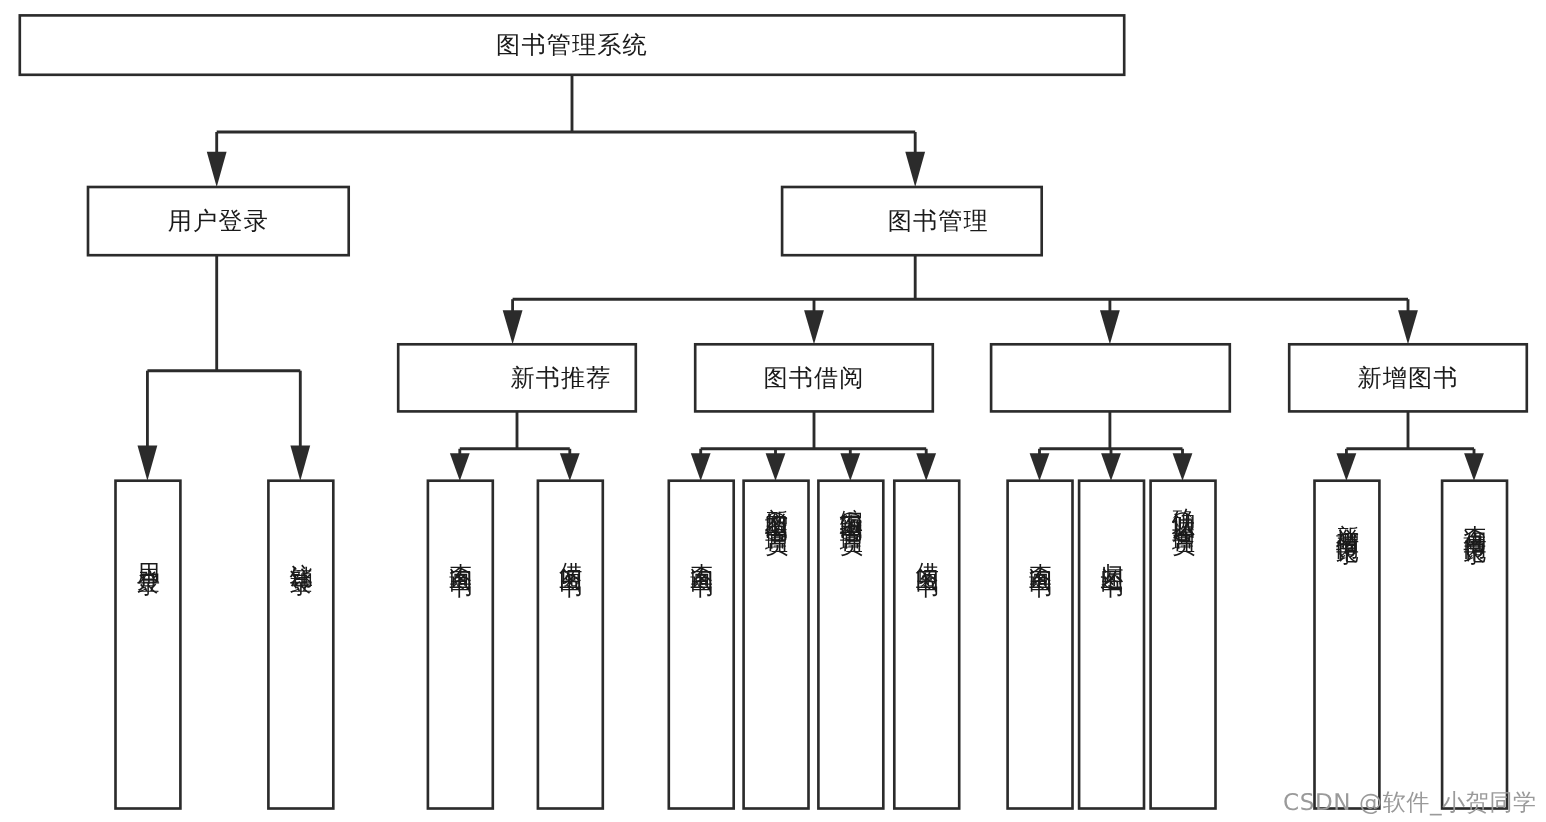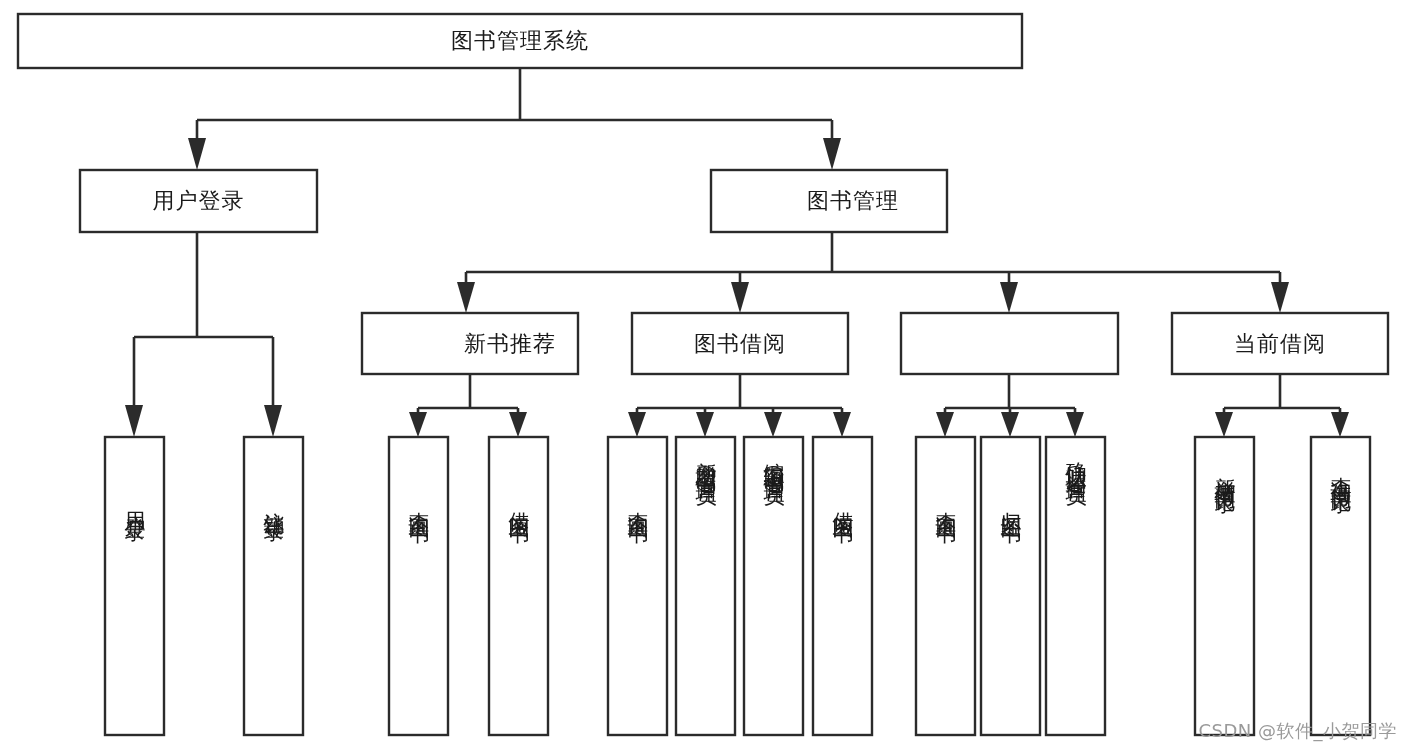--- a/index.html
+++ b/index.html
@@ -70,21 +70,21 @@
     font-size: 22px;
     color: #1a1a1a;
     letter-spacing: 1px;
     white-space: nowrap;
   }
   #watermark {
     position: absolute;
     right: 8px;
     bottom: 4px;
     font-family: "DejaVu Sans", "Liberation Sans", sans-serif;
-    font-size: 18px;
+    font-size: 21px;
     color: #9a9a9a;
     letter-spacing: 0.5px;
     white-space: nowrap;
   }
 </style>
 </head>
 <body>
 
 <div id="diagram-root">
 
@@ -203,21 +203,21 @@
     <span class="hlabel-text">图书管理</span>
   </div>
 
   <div class="hlabel-wrap" style="left:362px; top:313px; width:216px; height:61px;padding-left:40px;">
     <span class="hlabel-text">新书推荐</span>
   </div>
   <div class="hlabel-wrap" style="left:632px; top:313px; width:216px; height:61px;">
     <span class="hlabel-text">图书借阅</span>
   </div>
   <div class="hlabel-wrap" style="left:1172px; top:313px; width:216px; height:61px;">
-    <span class="hlabel-text">当前借阅</span>
+    <span class="hlabel-text">新增图书</span>
   </div>
 
   <div class="vlabel-wrap" style="left:105px; top:495px; width:59px; height:240px;">
     <span class="vlabel-text">用户登录</span>
   </div>
   <div class="vlabel-wrap" style="left:244px; top:495px; width:59px; height:240px;">
     <span class="vlabel-text">注销登录</span>
   </div>
 
   <div class="vlabel-wrap" style="left:389px; top:495px; width:59px; height:240px;">

